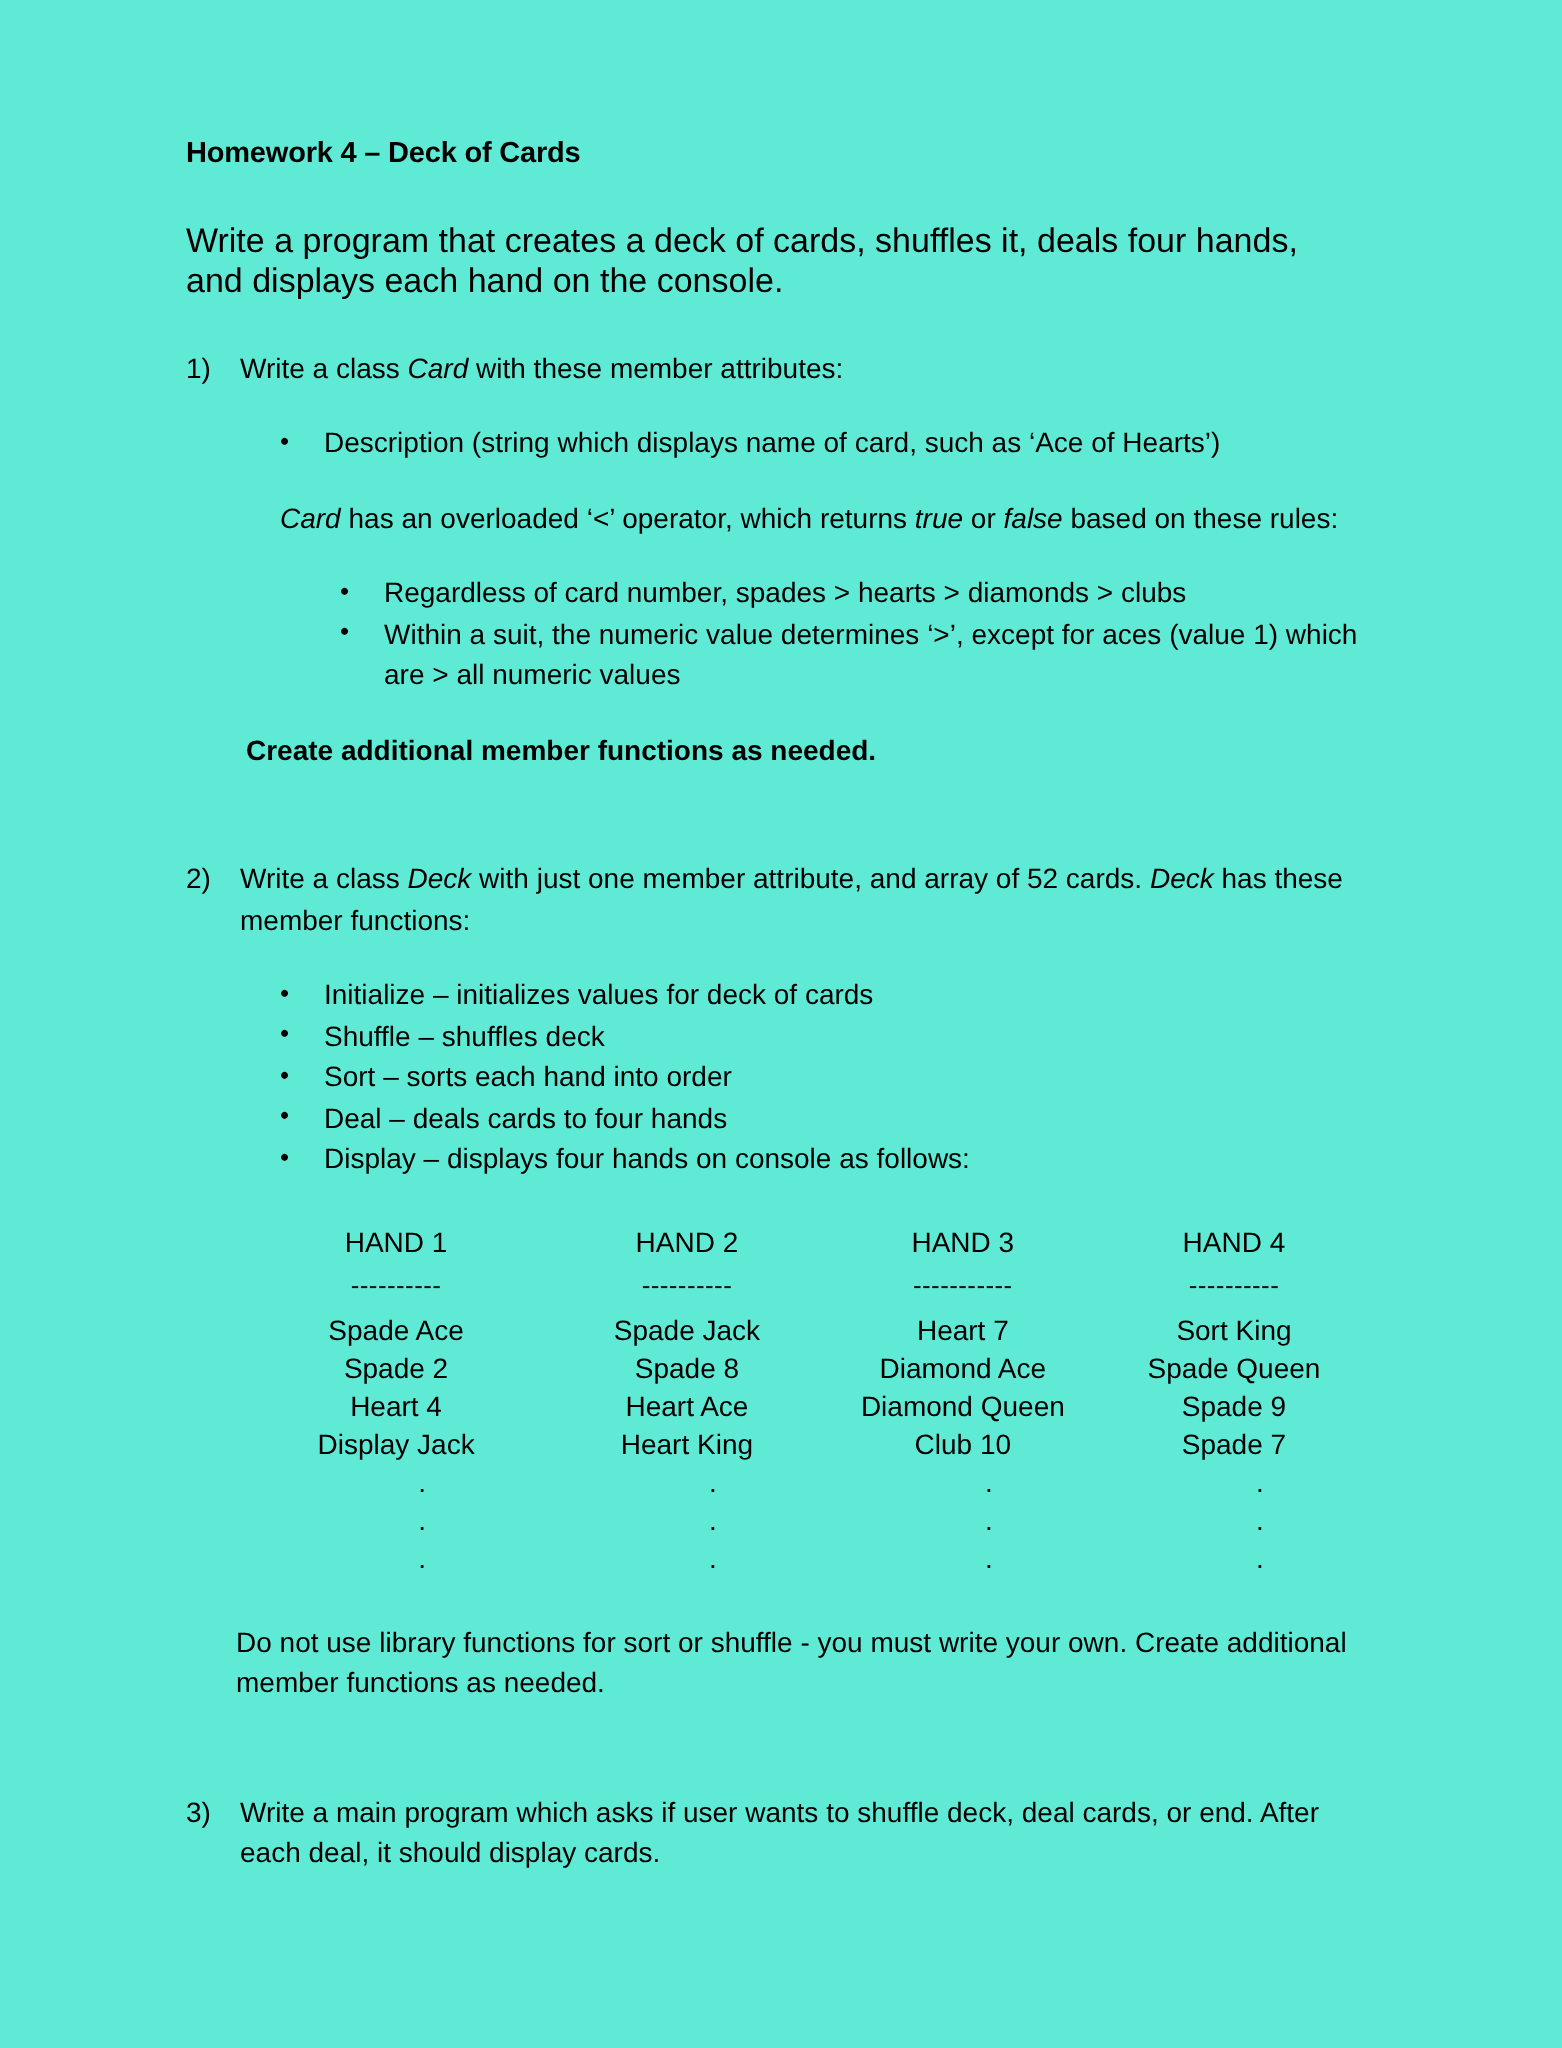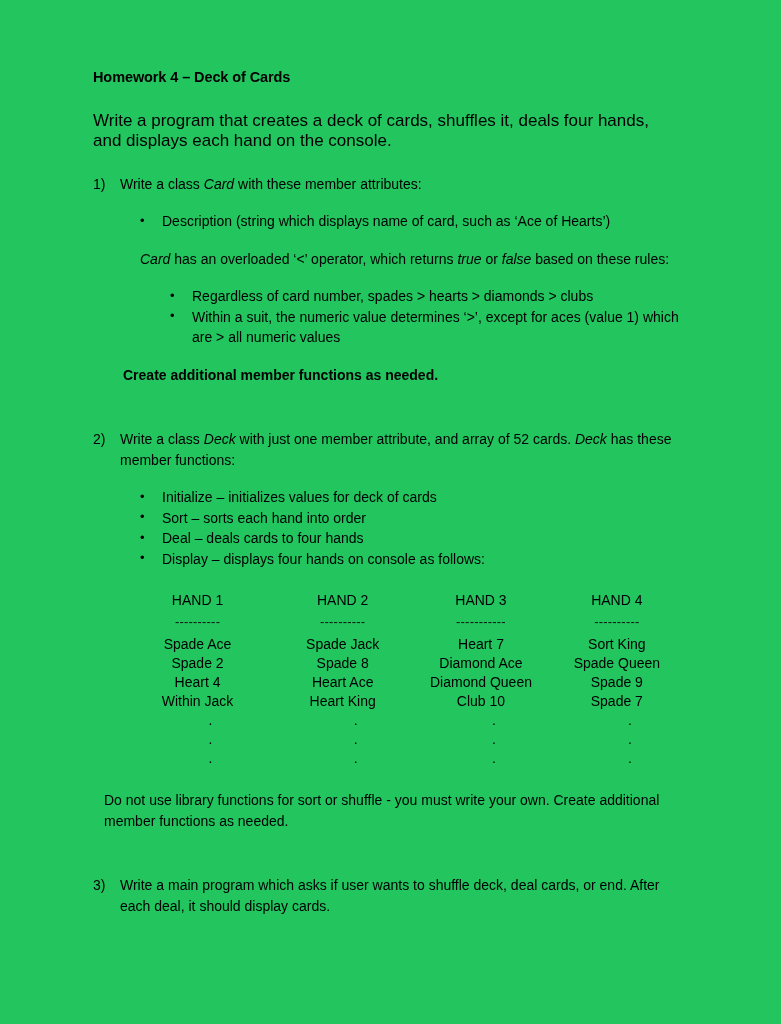--- a/index.html
+++ b/index.html
@@ -12,21 +12,21 @@
     width: 781px;
     height: 1024px;
     font-family: "Liberation Sans", sans-serif;
     color: #000000;
     overflow: hidden;
   }
   .page {
     position: relative;
     width: 781px;
     height: 1024px;
-    background: #22c55e;
+    background: #5eead4;
     box-sizing: border-box;
     padding: 68px 100px 0 93px;
   }
   .doc-title {
     font-size: 14.5px;
     font-weight: bold;
     line-height: 1.35;
     margin: 0 0 23px 0;
     letter-spacing: -0.1px;
   }
@@ -75,21 +75,21 @@
     top: -0.5px;
     font-size: 13px;
     line-height: 20.5px;
   }
   .lvl1 { margin-left: 47px; max-width: 560px; }
   .lvl2 { margin-left: 77px; max-width: 545px; }
 
   .plain-indent {
     font-size: 14px;
     line-height: 20.5px;
-    margin-left: 11px;
+    margin-left: 25px;
     max-width: 580px;
   }
   .indent-47 { margin-left: 47px; }
 
   em.it {
     font-style: italic;
   }
 
   
   .hands {
@@ -169,20 +169,21 @@
 
   <div class="num-item">
     <span class="num-marker">2)</span>
     <span><span>Write a class </span><em class="it">Deck</em><span> with just one member attribute, and array of 52 cards. </span><em class="it">Deck</em><span> has these member functions:</span></span>
   </div>
 
   <div class="gap-md"></div>
 
   <ul class="bullets lvl1">
     <li>Initialize – initializes values for deck of cards</li>
+    <li>Shuffle – shuffles deck</li>
     <li>Sort – sorts each hand into order</li>
     <li>Deal – deals cards to four hands</li>
     <li>Display – displays four hands on console as follows:</li>
   </ul>
 
   <div class="gap-lg"></div>
 
   <table class="hands">
     <colgroup>
       <col class="c1">
@@ -217,21 +218,21 @@
         <td>Diamond Ace</td>
         <td>Spade Queen</td>
       </tr>
       <tr>
         <td>Heart 4</td>
         <td>Heart Ace</td>
         <td>Diamond Queen</td>
         <td>Spade 9</td>
       </tr>
       <tr>
-        <td>Within Jack</td>
+        <td>Display Jack</td>
         <td>Heart King</td>
         <td>Club 10</td>
         <td>Spade 7</td>
       </tr>
       <tr class="dot-row">
         <td>.</td>
         <td>.</td>
         <td>.</td>
         <td>.</td>
       </tr>

